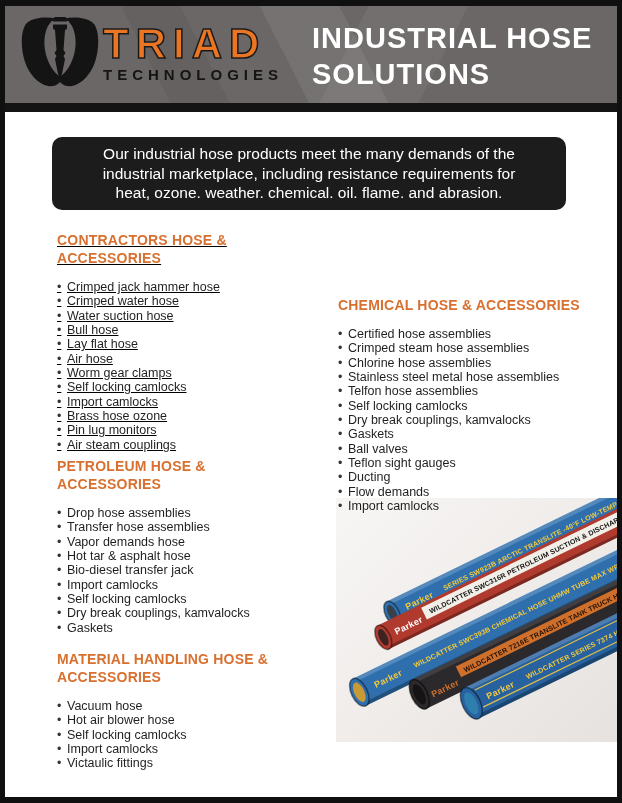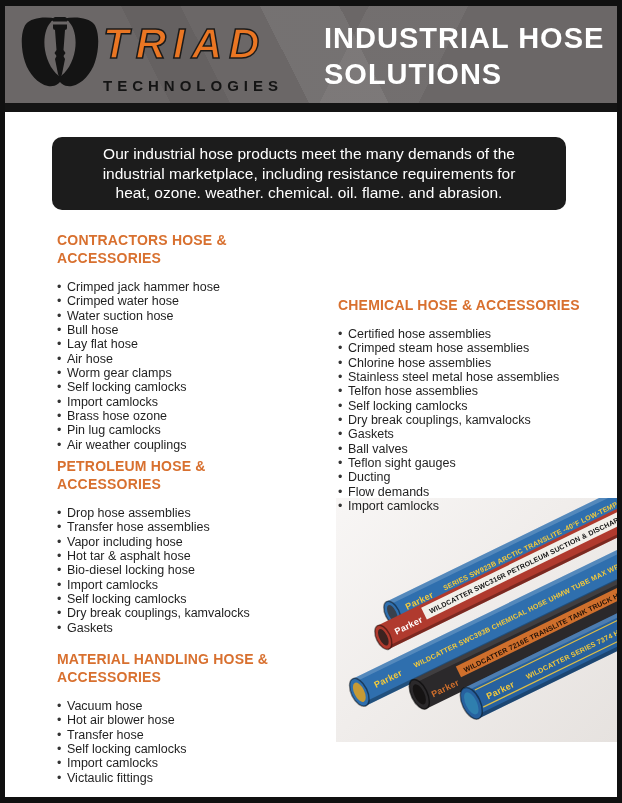--- a/index.html
+++ b/index.html
@@ -17,39 +17,39 @@
     content:"";position:absolute;inset:0;
     background:
       linear-gradient(63deg, transparent 46%, rgba(255,255,255,0.07) 46%, rgba(255,255,255,0.07) 58%, transparent 58%),
       linear-gradient(117deg, transparent 55%, rgba(255,255,255,0.05) 55%, rgba(255,255,255,0.05) 70%, transparent 70%),
       linear-gradient(63deg, transparent 25%, rgba(0,0,0,0.06) 25%, rgba(0,0,0,0.06) 34%, transparent 34%);
   }
   .logo{position:absolute;left:16px;top:8px;display:flex;align-items:flex-start;}
   .logo-icon{width:78px;height:78px;}
   .wordmark{margin-left:4px;margin-top:10px;}
   .brand{
-    font-size:42px;font-weight:bold;color:#ea7623;line-height:40px;letter-spacing:7px;font-style:italic;
+    font-size:42px;font-weight:bold;color:#ea7623;line-height:40px;letter-spacing:7px;
     -webkit-text-stroke:1.5px #1a1a1a;
   }
   .brand-sub{
-    font-size:15px;font-weight:bold;color:#141414;letter-spacing:5px;line-height:18px;margin-top:13px;
+    font-size:15px;font-weight:bold;color:#141414;letter-spacing:5px;line-height:18px;margin-top:2px;
   }
   .title{
-    position:absolute;left:319px;top:14px;color:#ffffff;font-weight:bold;
+    position:absolute;left:307px;top:14px;color:#ffffff;font-weight:bold;
     font-size:29px;line-height:36px;letter-spacing:1px;
   }
   
   .intro{
     position:absolute;left:47px;top:131px;width:514px;box-sizing:border-box;
     background:#1c1c1c;border-radius:10px;color:#ffffff;
     font-size:15.5px;line-height:19.5px;text-align:center;padding:7px 32px;
   }
   
   .sec{position:absolute;width:272px;}
-  #sec-contractors{left:52px;top:225px;}
+  #sec-contractors{left:52px;top:225px;text-decoration:underline;}
   #sec-petroleum{left:52px;top:451px;}
   #sec-material{left:52px;top:644px;}
   #sec-chemical{left:333px;top:290px;width:292px;z-index:2;}
   .sec-title{
     margin:0;font-size:14px;line-height:18px;font-weight:bold;color:#d8702f;
     letter-spacing:0.2px;white-space:pre-line;
   }
   .sec-list{
     list-style:none;margin:13px 0 0 0;padding:0;
     font-size:12.5px;line-height:14.35px;color:#1f1f1f;
@@ -98,48 +98,47 @@
         <li>Crimped jack hammer hose</li>
         <li>Crimped water hose</li>
         <li>Water suction hose</li>
         <li>Bull hose</li>
         <li>Lay flat hose</li>
         <li>Air hose</li>
         <li>Worm gear clamps</li>
         <li>Self locking camlocks</li>
         <li>Import camlocks</li>
         <li>Brass hose ozone</li>
-        <li>Pin lug camlocks</li>
-        <li>Air weather couplings</li>
+        <li>Pin lug monitors</li>
+        <li>Air steam couplings</li>
       </ul>
   </section>
 
   <section class="sec" id="sec-petroleum">
     <h2 class="sec-title">PETROLEUM HOSE &amp;
 ACCESSORIES</h2>
     <ul class="sec-list">
         <li>Drop hose assemblies</li>
         <li>Transfer hose assemblies</li>
-        <li>Vapor including hose</li>
+        <li>Vapor demands hose</li>
         <li>Hot tar &amp; asphalt hose</li>
-        <li>Bio-diesel locking hose</li>
+        <li>Bio-diesel transfer jack</li>
         <li>Import camlocks</li>
         <li>Self locking camlocks</li>
         <li>Dry break couplings, kamvalocks</li>
         <li>Gaskets</li>
       </ul>
   </section>
 
   <section class="sec" id="sec-material">
     <h2 class="sec-title">MATERIAL HANDLING HOSE &amp;
 ACCESSORIES</h2>
     <ul class="sec-list">
         <li>Vacuum hose</li>
         <li>Hot air blower hose</li>
-        <li>Transfer hose</li>
         <li>Self locking camlocks</li>
         <li>Import camlocks</li>
         <li>Victaulic fittings</li>
       </ul>
   </section>
 
   <section class="sec" id="sec-chemical">
     <h2 class="sec-title">CHEMICAL HOSE &amp; ACCESSORIES</h2>
     <ul class="sec-list">
         <li>Certified hose assemblies</li>

